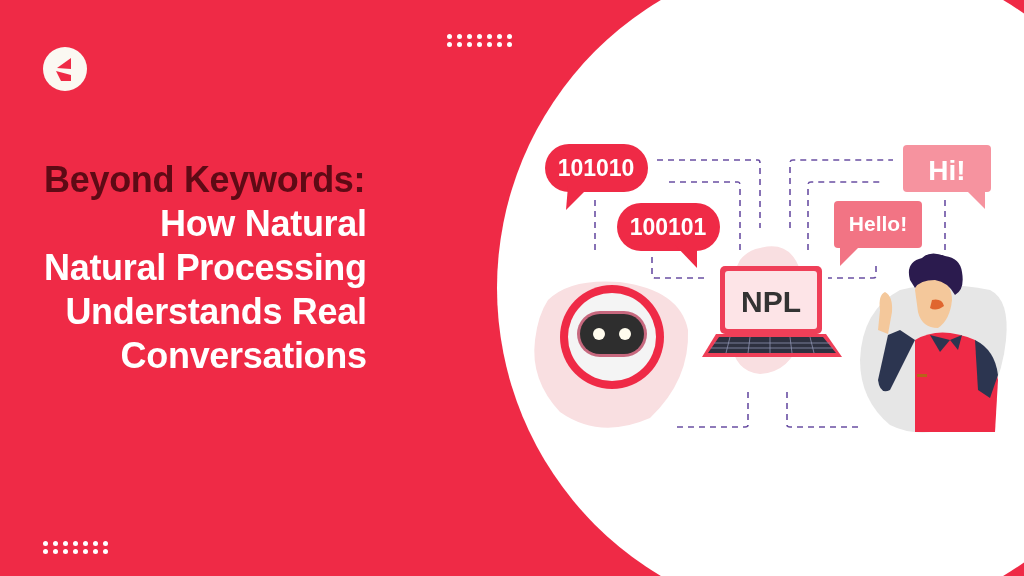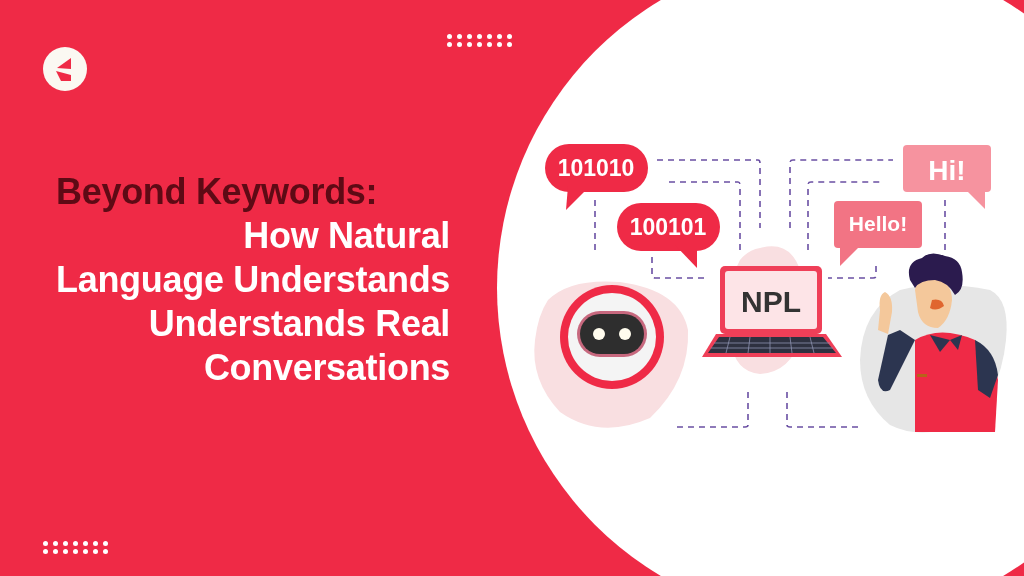--- a/index.html
+++ b/index.html
@@ -1,21 +1,21 @@
 <!DOCTYPE html>
 <html><head>
 <meta charset="utf-8">
 <style>
   html, body { margin:0; padding:0; }
   body { width:1024px; height:576px; overflow:hidden; position:relative; background:#ef2a46; font-family:"Liberation Sans", sans-serif; }
   .circle-bg { position:absolute; left:497px; top:-47px; width:670px; height:670px; border-radius:50%; background:#ffffff; }
   .logo { position:absolute; left:43px; top:47px; width:44px; height:44px; border-radius:50%; background:#fbf8f2; }
   .dots { position:absolute; display:grid; grid-template-columns:repeat(7, 10px); grid-template-rows:repeat(2, 8px); }
   .dots span { width:5px; height:5px; border-radius:50%; background:#fff; display:block; }
-  .headline { position:absolute; left:44px; top:158px; margin:12px; font-weight:700; font-size:36px; line-height:44px; letter-spacing:-0.3px; }
+  .headline { position:absolute; left:44px; top:158px; margin:0; font-weight:700; font-size:36px; line-height:44px; letter-spacing:-0.3px; }
   .headline .l1 { color:#5e0a15; display:block; }
   .headline .w { color:#ffffff; display:block;text-align:right; }
   .illus { position:absolute; left:0; top:0; width:1024px; height:576px; }
   .bubble-text { font-family:"Liberation Sans", sans-serif; font-weight:700; fill:#fff; }
 </style>
 </head>
 <body>
 
 <div class="circle-bg"></div>
 
@@ -55,21 +55,21 @@
     <span></span>
     <span></span>
     <span></span>
     <span></span>
     <span></span>
 </div>
 
 <h1 class="headline">
   <span class="l1">Beyond Keywords:</span>
   <span class="w">How Natural</span>
-  <span class="w">Language Understands</span>
+  <span class="w">Natural Processing</span>
   <span class="w">Understands Real</span>
   <span class="w">Conversations</span>
 </h1>
 
 <svg class="illus" viewBox="0 0 1024 576">
 
   <g fill="none" stroke="#6a4fa3" stroke-width="1.6" stroke-dasharray="6 5">
     <path d="M657 160 H758 Q760 160 760 163 V228"></path>
     <path d="M669 182 H738 Q740 182 740 185 V250"></path>
     <path d="M595 200 V250"></path>

